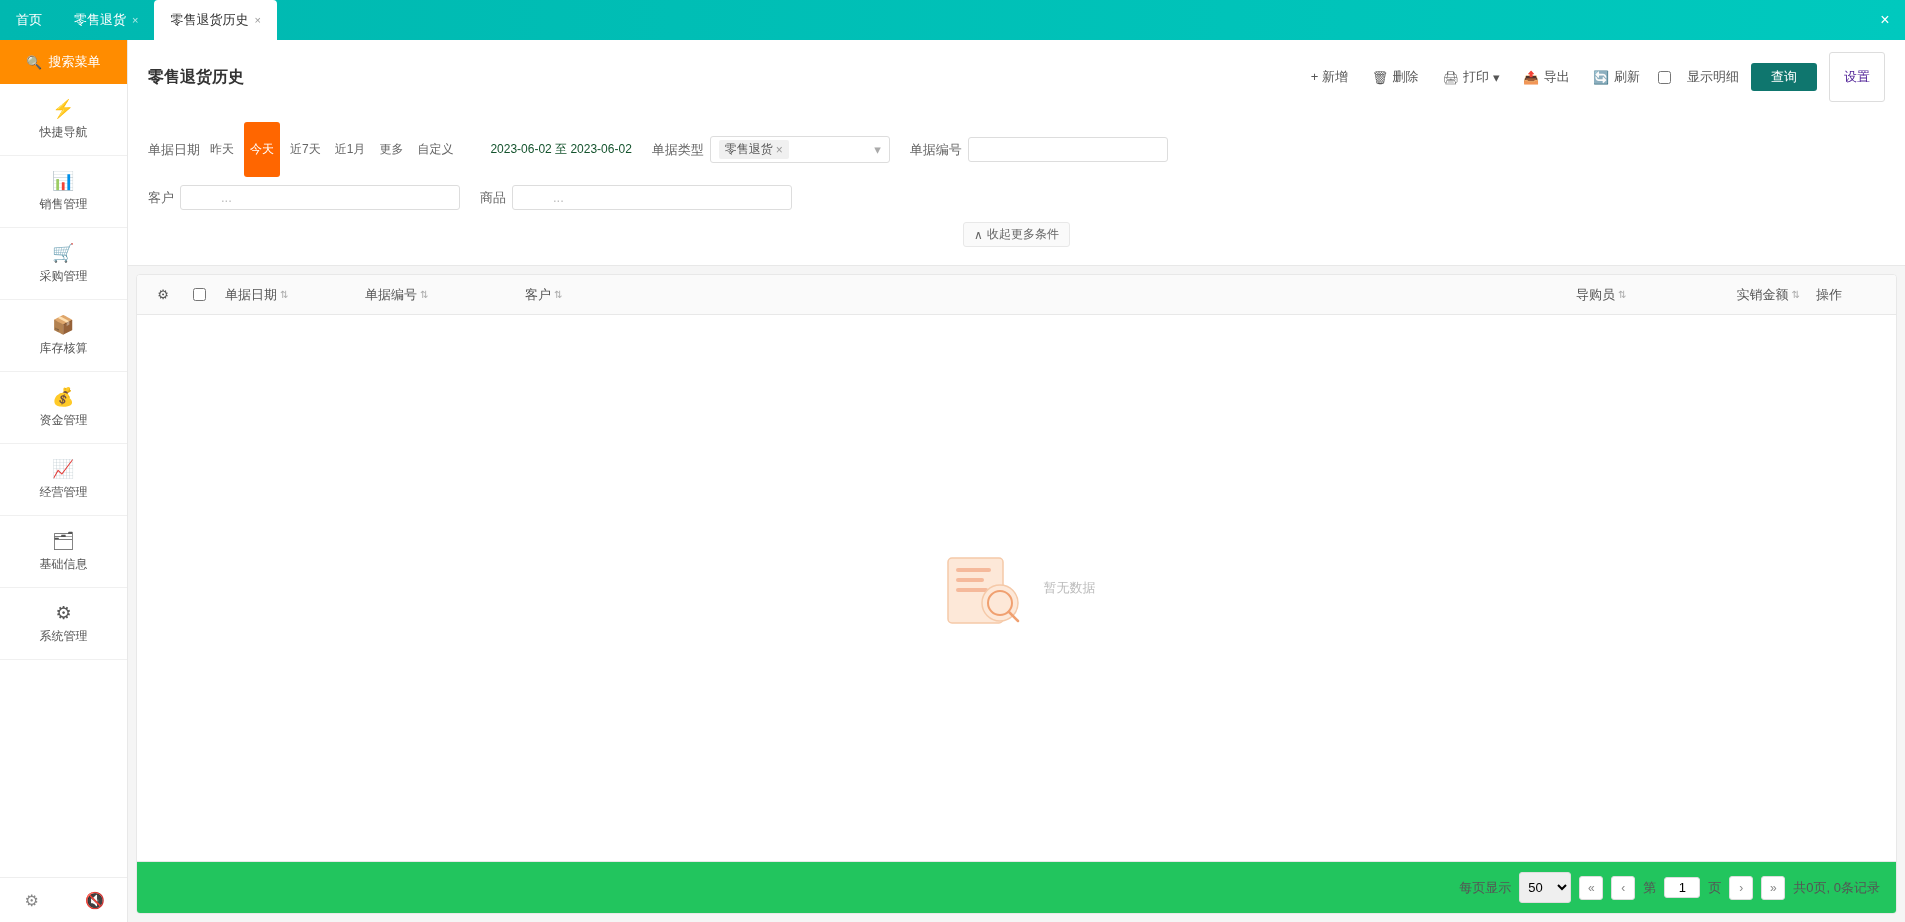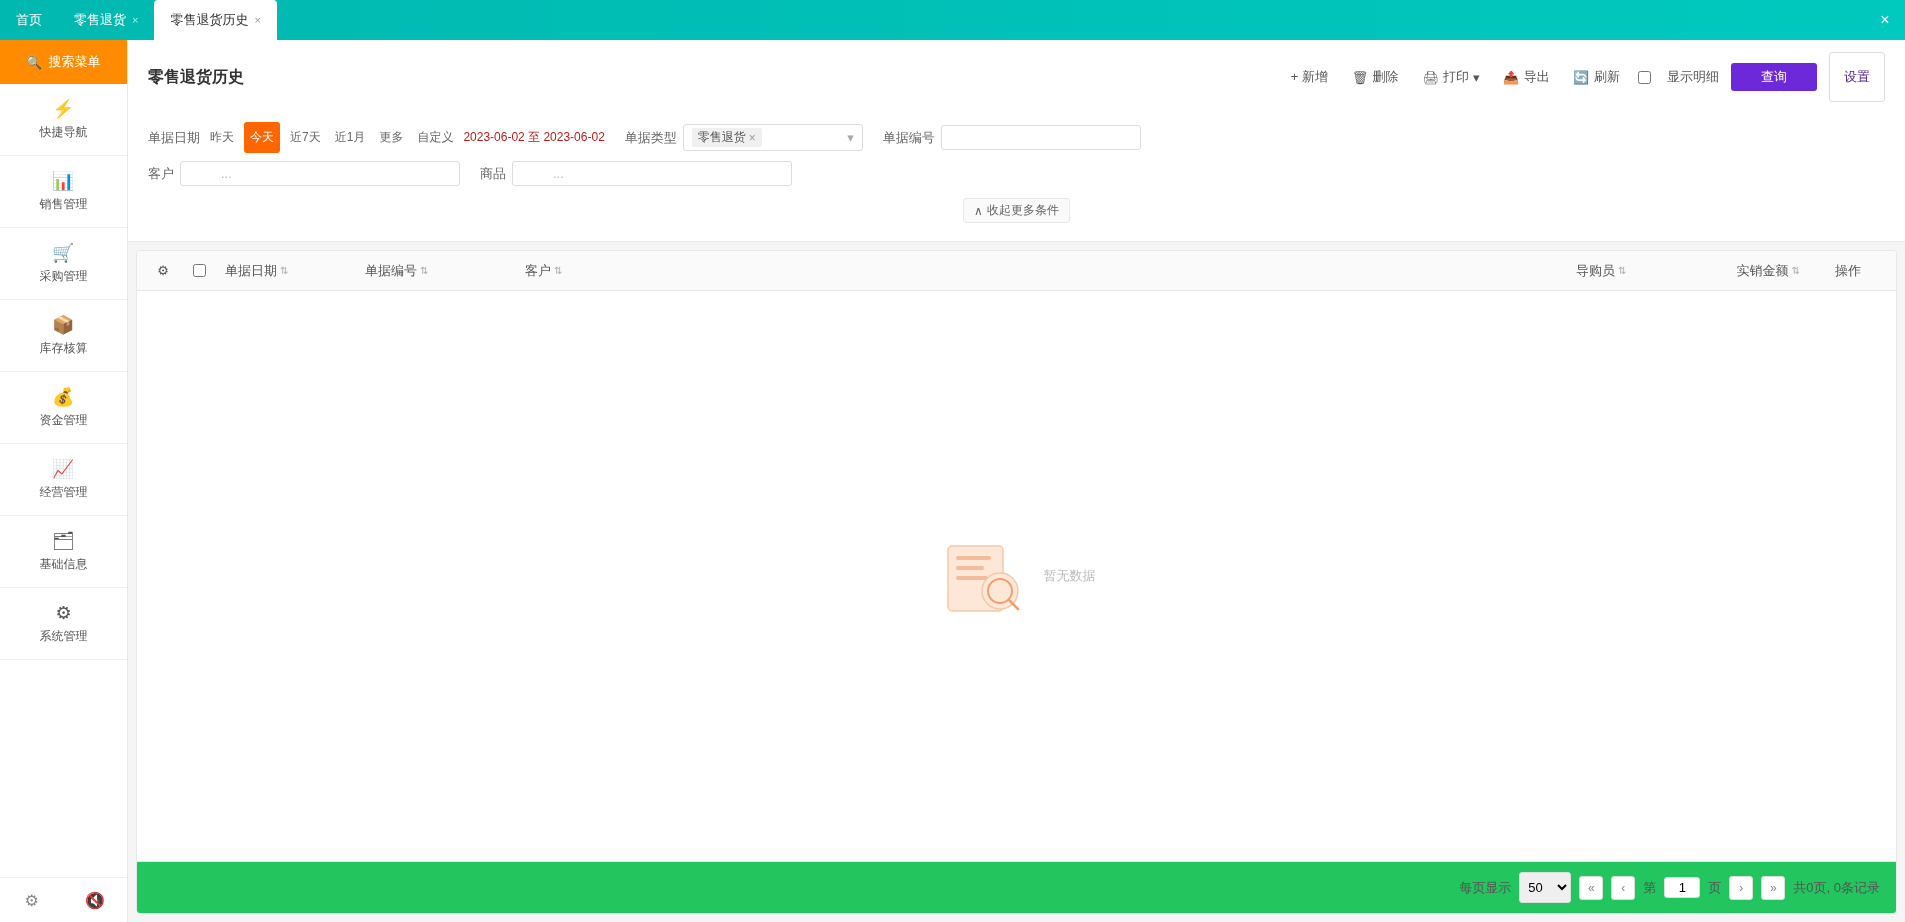--- a/index.html
+++ b/index.html
@@ -148,23 +148,23 @@
       display: flex;
       align-items: center;
       gap: 4px;
       font-size: 13px;
       color: #555;
       cursor: pointer;
       padding: 4px 6px;
       border-radius: 3px;
     }
     .toolbar-btn-primary {
-      background: #6d28d9;
+      background: #0f766e;
       color: #fff;
-      padding: 5px 30px;
+      padding: 5px 20px;
       border-radius: 3px;
       font-size: 13px;
       cursor: pointer;
     }
     .toolbar-btn-secondary {
       background: #fff;
       color: #4c1d95;
       padding: 15px 14px;
       border-radius: 3px;
       font-size: 13px;
@@ -207,25 +207,26 @@
     .date-btn {
       font-size: 12px;
       color: #666;
       cursor: pointer;
       padding: 1px 4px;
     }
     .date-btn.active {
       background: #ff6600;
       color: #fff;
       border-radius: 3px;
-      padding: 7px 6px;
+      padding: 19px 6px;
     }
     .date-range-text {
       font-size: 12px;
-      color: #b91c1c;
+      color: #14532d;
+      margin-left: 27px;
     }
     .filter-select {
       display: flex;
       align-items: center;
       border: 1px solid #ddd;
       border-radius: 3px;
       padding: 3px 8px;
       min-width: 180px;
       background: #fff;
       cursor: pointer;
@@ -317,21 +318,21 @@
       gap: 3px;
       padding: 0 8px;
       cursor: pointer;
     }
     .th-cell .sort-icon { font-size: 10px; color: #aaa; }
     .th-date { width: 140px; }
     .th-num { width: 160px; }
     .th-customer { flex: 1; }
     .th-guide { width: 120px; }
     .th-amount { width: 120px; text-align: right; justify-content: flex-end; }
-    .th-op { width: 80px; text-align: center; justify-content: center; }
+    .th-op { width: 80px; text-align: center; }
 
     
     .empty-state {
       flex: 1;
       display: flex;
       flex-direction: row;
       align-items: center;
       justify-content: center;
       gap: 16px;
       color: #bbb;

